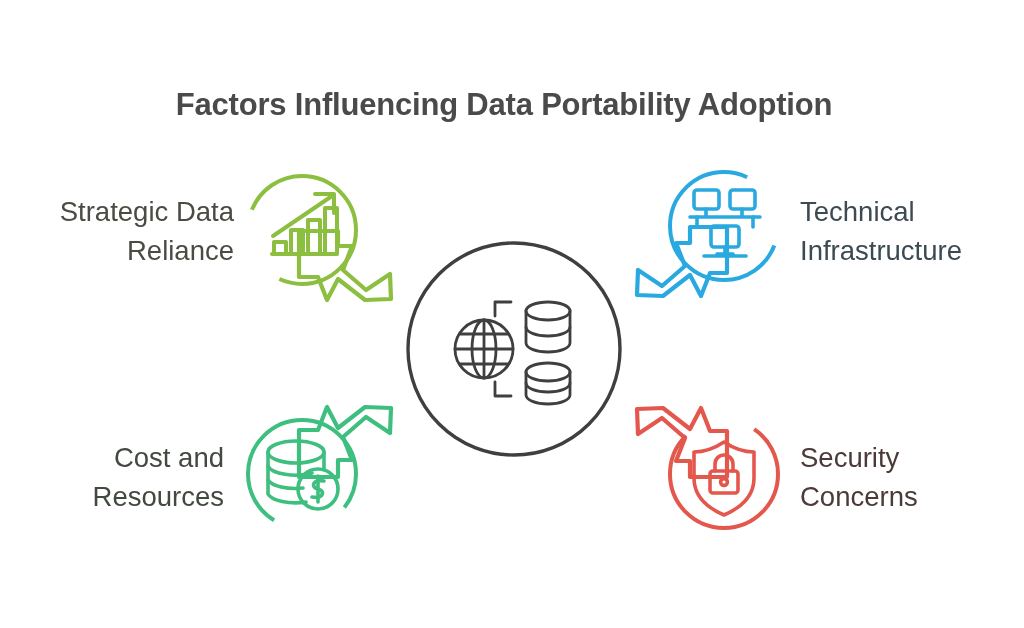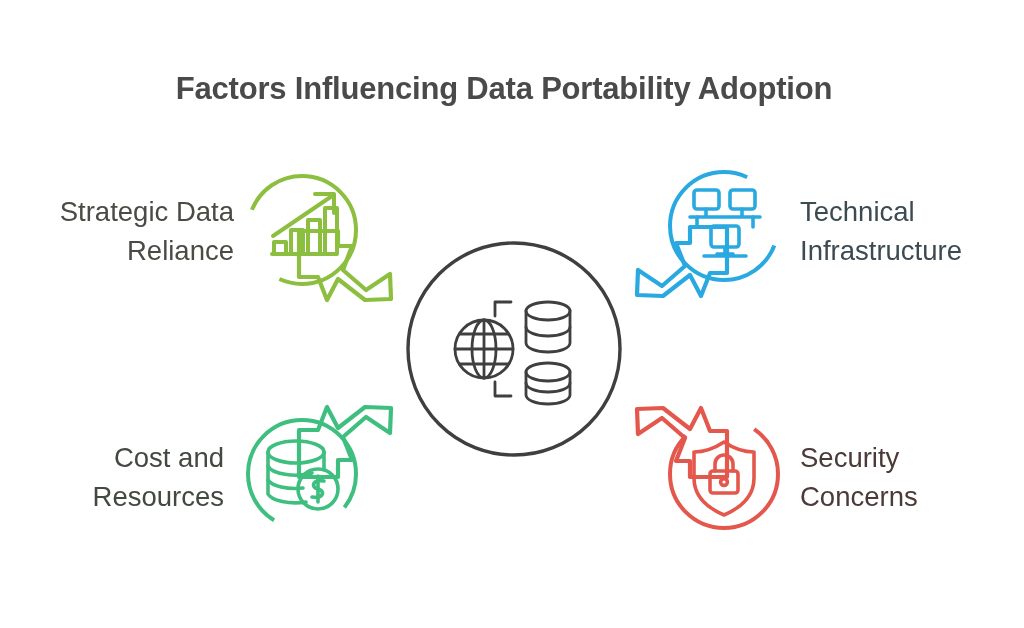--- a/index.html
+++ b/index.html
@@ -15,21 +15,21 @@
   }
   #canvas {
     position: relative;
     width: 1024px;
     height: 628px;
     background: #ffffff;
   }
   #diagram-title {
     position: absolute;
     left: 0;
-    top: 71px;
+    top: 87px;
     width: 1008px;
     text-align: center;
     font-size: 31px;
     font-weight: bold;
     color: #4a4a4a;
     letter-spacing: -0.2px;
     white-space: nowrap;
   }
   .node-label {
     position: absolute;

